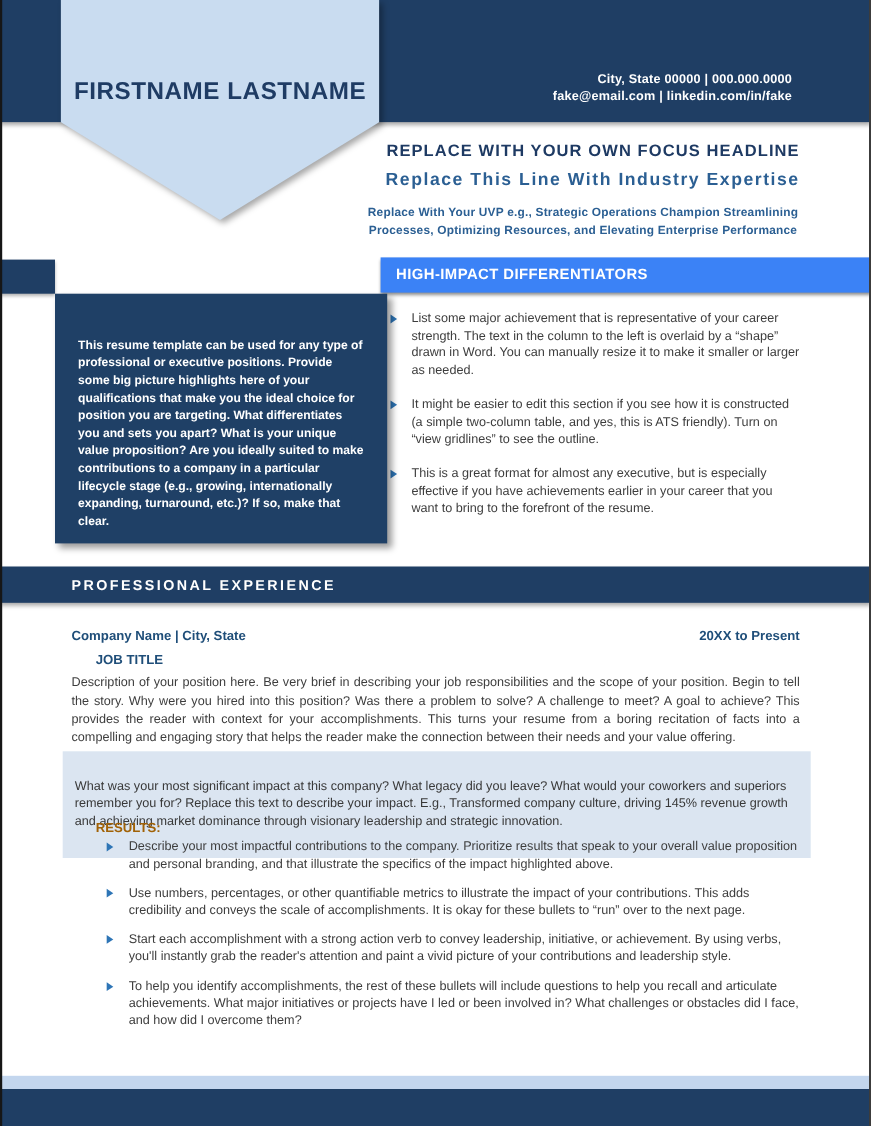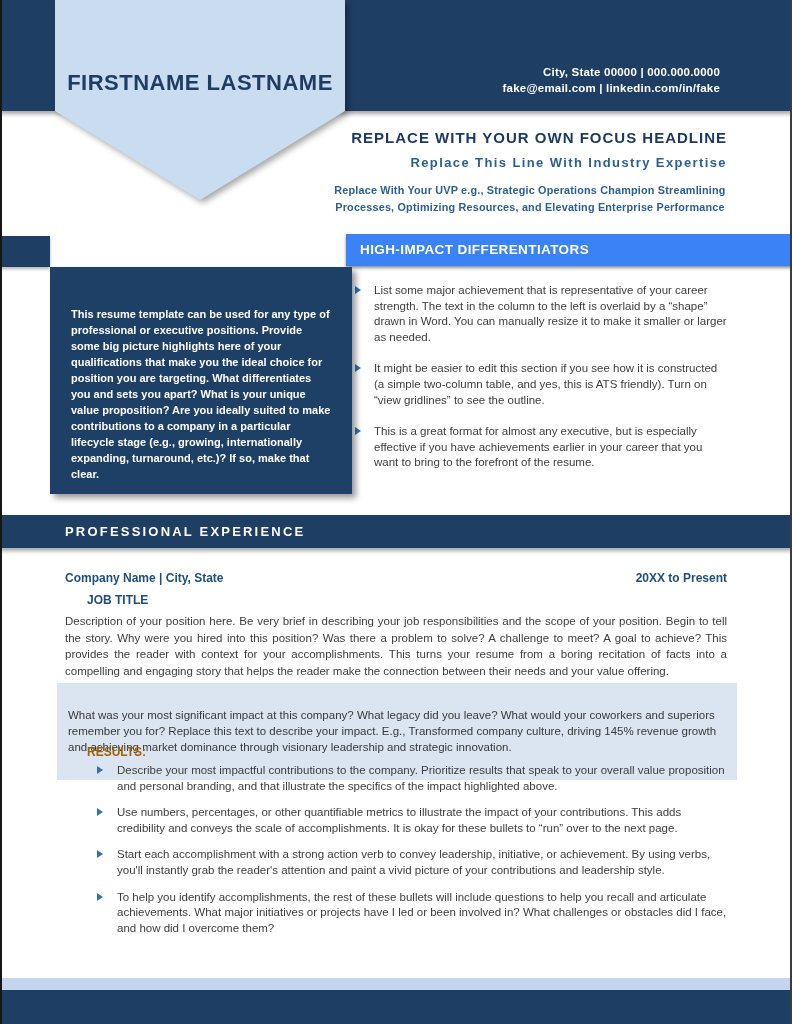--- a/index.html
+++ b/index.html
@@ -23,21 +23,21 @@
   .name { position:absolute; left:0; top:70px; width:100%; text-align:center;
           font-size:22px; font-weight:bold; letter-spacing:0.5px; color:#1f3c64; }
 
   
   .contact { position:absolute; right:72px; top:64px; text-align:right; color:#ffffff;
              font-size:11.5px; font-weight:bold; line-height:16px; letter-spacing:0.2px; z-index:5; }
 
   
   .headline-block { position:absolute; left:318px; top:129px; width:424px; z-index:3; }
   .focus   { text-align:right; padding-right:15px; font-size:15px; font-weight:bold; letter-spacing:1px; color:#1e3a63; }
-  .industry{ text-align:right; padding-right:15px; margin-top:9px; font-size:13px; font-weight:bold; letter-spacing:1.4px; color:#2b5f93; }
+  .industry{ text-align:right; padding-right:15px; margin-top:9px; font-size:16px; font-weight:bold; letter-spacing:1.4px; color:#2b5f93; }
   .uvp     { text-align:center; margin-top:12px; font-size:10.8px; font-weight:bold; letter-spacing:0.2px;
              line-height:16.5px; color:#2b5f93; }
 
   
   .left-stub { position:absolute; left:0; top:236px; width:50px; height:31px; background:#1f3e64;
                box-shadow:0 2px 3px rgba(0,0,0,0.3); z-index:2; }
   .qual-box  { position:absolute; left:50px; top:267px; width:302px; height:227px; background:#1f4066;
                box-shadow:4px 4px 6px rgba(0,0,0,0.4); z-index:3; }
   .qual-text { margin:39px 21px 0 21px; color:#ffffff; font-size:11px; font-weight:bold; line-height:16px; }
   .qual-banner { position:absolute; left:50px; top:233px; width:293px; height:65px; z-index:4;

